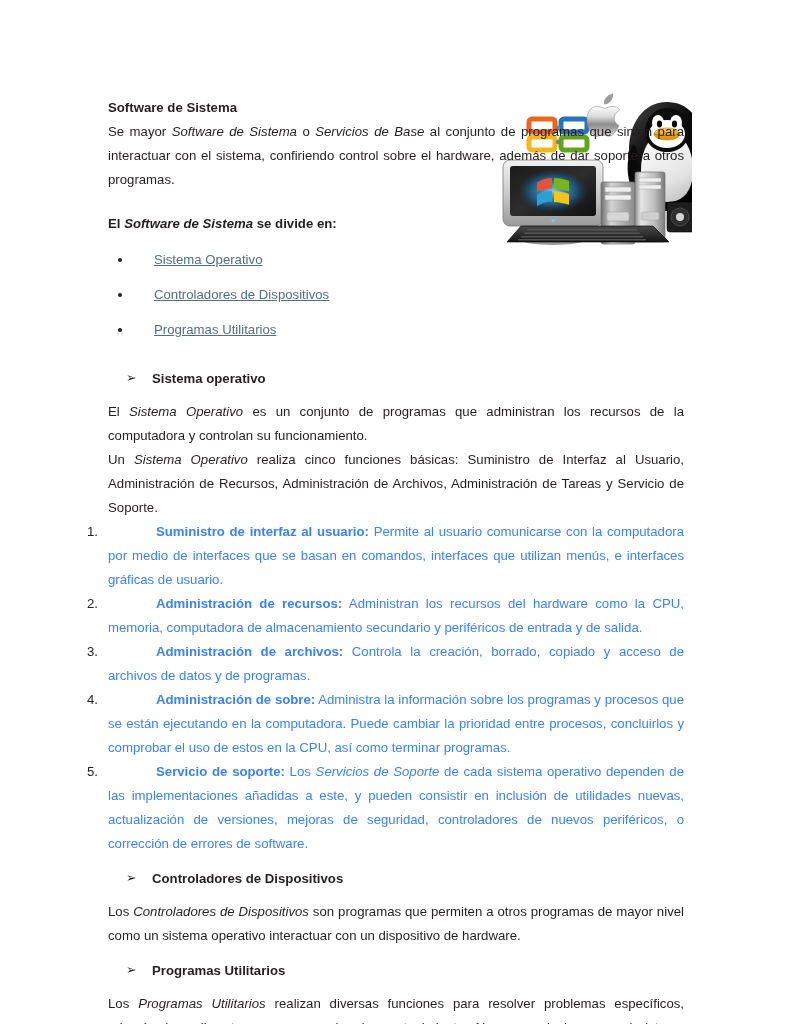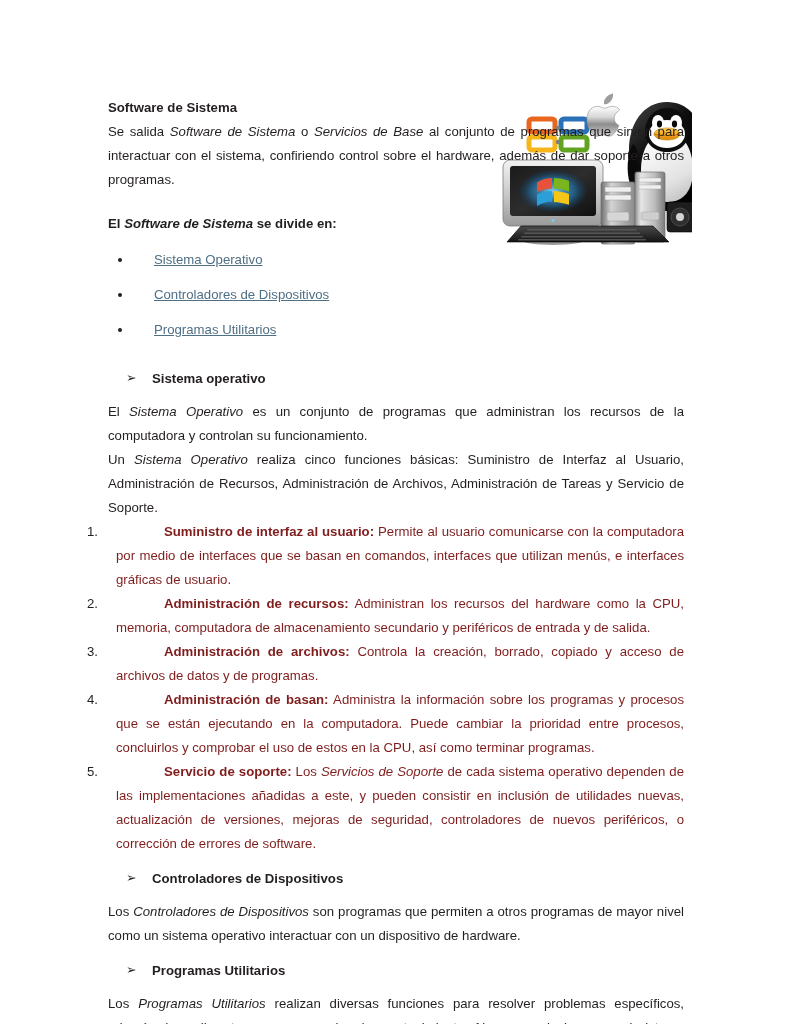--- a/index.html
+++ b/index.html
@@ -114,22 +114,21 @@
     font-size: 13.2px;
     line-height: 1.82;
     color: #231f20;
   }
   .num-list li .txt {
     display: block;
     font-size: 13.2px;
     line-height: 1.82;
     text-align: justify;
     text-indent: 48px;
-    color: #7f1d1d;
-    margin-left: 8px;
+    color: #3b82f6;
   }
 
   .gap-sm { height: 9px; }
 
   
   .illus {
     position: absolute;
     left: 497px;
     top: 84px;
     width: 235px;
@@ -295,21 +294,21 @@
           <rect x="11" y="15" width="128" height="1.6" rx="0.8"></rect>
         </g>
       </g>
     </svg>
   </div>
 
   <div class="doc-body">
 
     <div class="heading">Software de Sistema</div>
 
-    <p class="p"><span>Se salida </span><span class="ital">Software de Sistema</span><span> o </span><span class="ital">Servicios de Base</span><span> al conjunto de programas que sirven para interactuar con el sistema, confiriendo control sobre el hardware, además de dar soporte a otros programas.</span></p>
+    <p class="p"><span>Se mayor </span><span class="ital">Software de Sistema</span><span> o </span><span class="ital">Servicios de Base</span><span> al conjunto de programas que sirven para interactuar con el sistema, confiriendo control sobre el hardware, además de dar soporte a otros programas.</span></p>
 
     <p class="p left"><span class="bold">El </span><span class="bi">Software de Sistema</span><span class="bold"> se divide en:</span></p>
 
     <ul class="link-list">
       <li>
         <span class="dot"></span>
         <span class="link-item">Sistema Operativo</span>
       </li>
       <li>
         <span class="dot"></span>
@@ -339,21 +338,21 @@
       <li>
         <span class="num">2.</span>
         <span class="txt"><span class="bold">Administración de recursos:</span><span> Administran los recursos del hardware como la CPU, memoria, computadora de almacenamiento secundario y periféricos de entrada y de salida.</span></span>
       </li>
       <li>
         <span class="num">3.</span>
         <span class="txt"><span class="bold">Administración de archivos:</span><span> Controla la creación, borrado, copiado y acceso de archivos de datos y de programas.</span></span>
       </li>
       <li>
         <span class="num">4.</span>
-        <span class="txt"><span class="bold">Administración de basan:</span><span> Administra la información sobre los programas y procesos que se están ejecutando en la computadora. Puede cambiar la prioridad entre procesos, concluirlos y comprobar el uso de estos en la CPU, así como terminar programas.</span></span>
+        <span class="txt"><span class="bold">Administración de sobre:</span><span> Administra la información sobre los programas y procesos que se están ejecutando en la computadora. Puede cambiar la prioridad entre procesos, concluirlos y comprobar el uso de estos en la CPU, así como terminar programas.</span></span>
       </li>
       <li>
         <span class="num">5.</span>
         <span class="txt"><span class="bold">Servicio de soporte:</span><span> Los </span><span class="ital">Servicios de Soporte</span><span> de cada sistema operativo dependen de las implementaciones añadidas a este, y pueden consistir en inclusión de utilidades nuevas, actualización de versiones, mejoras de seguridad, controladores de nuevos periféricos, o corrección de errores de software.</span></span>
       </li>
     </ol>
 
     <div class="arrow-head">
       <span class="arrow">➢</span><span>Controladores de Dispositivos</span>
     </div>

